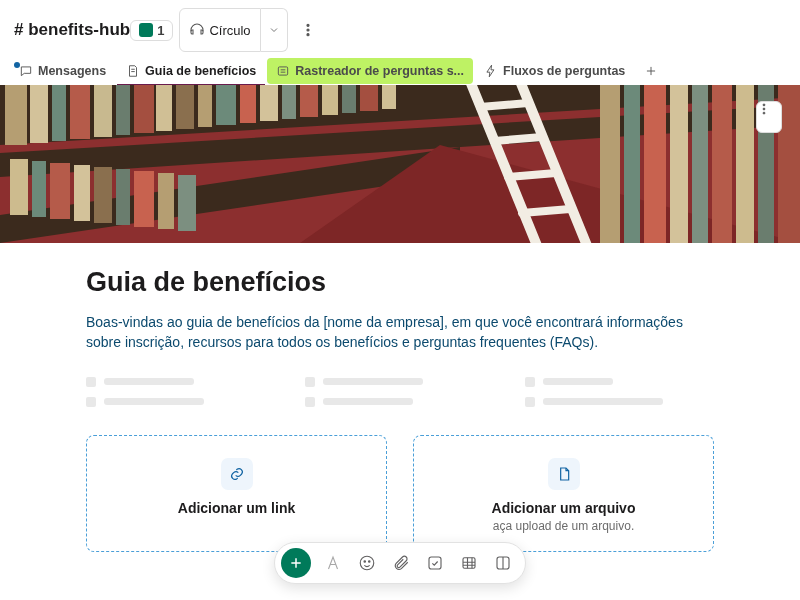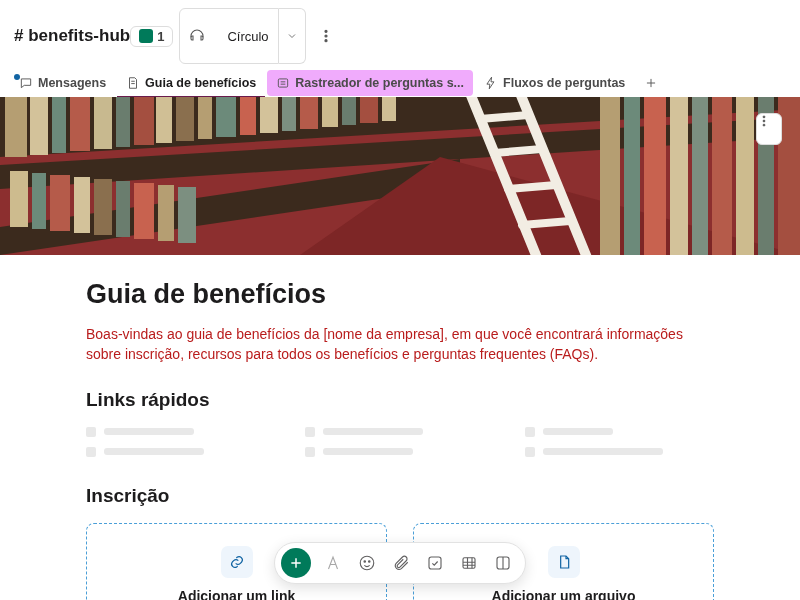--- a/index.html
+++ b/index.html
@@ -4,44 +4,44 @@
 <style>
 * { box-sizing: border-box; margin: 0; padding: 0; }
 body { font-family: -apple-system, "Segoe UI", Helvetica, Arial, sans-serif; color: #1d1c1d; background: #fff; width: 800px; height: 600px; overflow: hidden; position: relative; }
 
 
 .header { display: flex; align-items: center; justify-content: flex-start; padding: 8px 14px 6px 14px; }
 .channel-name { font-weight: 900; font-size: 17px; }
 .header-right { display: flex; align-items: center; gap: 6px; }
 .member-badge { display: flex; align-items: center; gap: 4px; border: 1px solid #ddd; border-radius: 6px; padding: 2px 8px; font-size: 13px; font-weight: 600; color: #3f3f3f; }
 .member-icon { width: 14px; height: 14px; background: #007a5a; border-radius: 3px; position: relative; }
-.huddle-btn { display: flex; align-items: center; gap: 22px; border: 1px solid #ddd; border-radius: 6px 0 0 6px; padding: 19px 9px; font-size: 13px; font-weight: 500; }
+.huddle-btn { display: flex; align-items: center; gap: 4px; border: 1px solid #ddd; border-radius: 6px 0 0 6px; padding: 13px 9px; font-size: 13px; font-weight: 500; }
 .chevron-btn { border: 1px solid #ddd; border-left: none; border-radius: 0 6px 6px 0; padding: 5px 7px; display: flex; align-items: center; }
 .more-btn { padding: 4px 6px; display: flex; align-items: center; justify-content: center; }
 .icon-svg { width: 16px; height: 16px; stroke: #555; fill: none; stroke-width: 1.6; }
 
 
 .tabs { display: flex; align-items: center; gap: 2px; padding: 0 10px; border-bottom: 1px solid rgba(0,0,0,0); }
 .tab { display: flex; align-items: flex-end; gap: 5px; padding: 6px 9px; font-size: 12.5px; font-weight: 600; color: #4b4b4b; border-radius: 4px; cursor: pointer; position: relative; }
 .tab.active-doc { color: #1d1c1d; }
 .tab.active-doc::after { content: ""; position: absolute; left: 0; right: 0; bottom: -2px; height: 2px; background: #6a1b4d; }
-.tab.selected { background: #f0abfc; }
+.tab.selected { background: #bef264; }
 .tab .icon-svg { width: 14px; height: 14px; }
 .tab-dot { width: 6px; height: 6px; background: #1264a3; border-radius: 50%; position: absolute; top: 4px; left: 4px; }
 .plus-tab { padding: 6px 8px; }
 
 
 .hero { height: 158px; background: #8c2f2f; position: relative; overflow: hidden; }
 .hero svg { position: absolute; top: 0; left: 0; }
 .hero-menu { position: absolute; top: 16px; right: 18px; width: 26px; height: 32px; background: #fff; border: 1px solid #ddd; border-radius: 6px; display: flex; align-items: center; justify-content: center; }
 
 
 .content { padding: 24px 86px 90px 86px; overflow-y: auto; height: calc(600px - 34px - 32px - 158px); }
 .title { font-size: 27px; font-weight: 900; margin-bottom: 14px; }
-.intro { font-size: 14px; line-height: 1.45; color: #b91c1c; margin-bottom: 24px; }
+.intro { font-size: 14px; line-height: 1.45; color: #0c4a6e; margin-bottom: 24px; }
 .section-h { font-size: 19px; font-weight: 800; margin-bottom: 16px; }
 
 .quick-grid { display: grid; grid-template-columns: 1fr 1fr 1fr; gap: 10px 30px; margin-bottom: 28px; }
 .skel-row { display: flex; align-items: center; gap: 8px; }
 .skel-sq { width: 10px; height: 10px; background: #e8e8e8; border-radius: 2px; }
 .skel-line { height: 7px; background: #e8e8e8; border-radius: 3px; }
 
 .cards-row { display: grid; grid-template-columns: 1fr 1fr; gap: 26px; }
 .dashed-card { border: 1.5px dashed #4a9fd8; border-radius: 8px; padding: 22px 18px 18px 18px; text-align: center; min-height: 104px; position: relative; }
 .card-icon-wrap { width: 32px; height: 32px; background: #eef5fc; border-radius: 7px; margin: 0 auto 10px auto; display: flex; align-items: center; justify-content: center; }
@@ -198,21 +198,20 @@
         <circle cx="12" cy="12" r="1.6" fill="#555"></circle>
         <circle cx="12" cy="19" r="1.6" fill="#555"></circle>
       </svg>
   </div>
 </div>
 
 <div class="content">
   <h1 class="title">Guia de benefícios</h1>
   <p class="intro">Boas-vindas ao guia de benefícios da [nome da empresa], em que você encontrará informações sobre inscrição, recursos para todos os benefícios e perguntas frequentes (FAQs).</p>
 
-  <h2 class="section-h">Links rápidos</h2>
   <div class="quick-grid">
     <div class="skel-row">
         <span class="skel-sq"></span>
         <span class="skel-line" style="width:90px"></span>
       </div>
     <div class="skel-row">
         <span class="skel-sq"></span>
         <span class="skel-line" style="width:100px"></span>
       </div>
     <div class="skel-row">
@@ -226,21 +225,20 @@
     <div class="skel-row">
         <span class="skel-sq"></span>
         <span class="skel-line" style="width:90px"></span>
       </div>
     <div class="skel-row">
         <span class="skel-sq"></span>
         <span class="skel-line" style="width:120px"></span>
       </div>
   </div>
 
-  <h2 class="section-h">Inscrição</h2>
   <div class="cards-row">
     <div class="dashed-card">
       <div class="card-icon-wrap">
         <svg viewBox="0 0 24 24">
             <path d="M10 14a5 5 0 0 0 7 0l2-2a5 5 0 0 0-7-7l-1 1"></path>
             <path d="M14 10a5 5 0 0 0-7 0l-2 2a5 5 0 0 0 7 7l1-1"></path>
           </svg>
       </div>
       <div class="card-title">Adicionar um link</div>
     </div>

